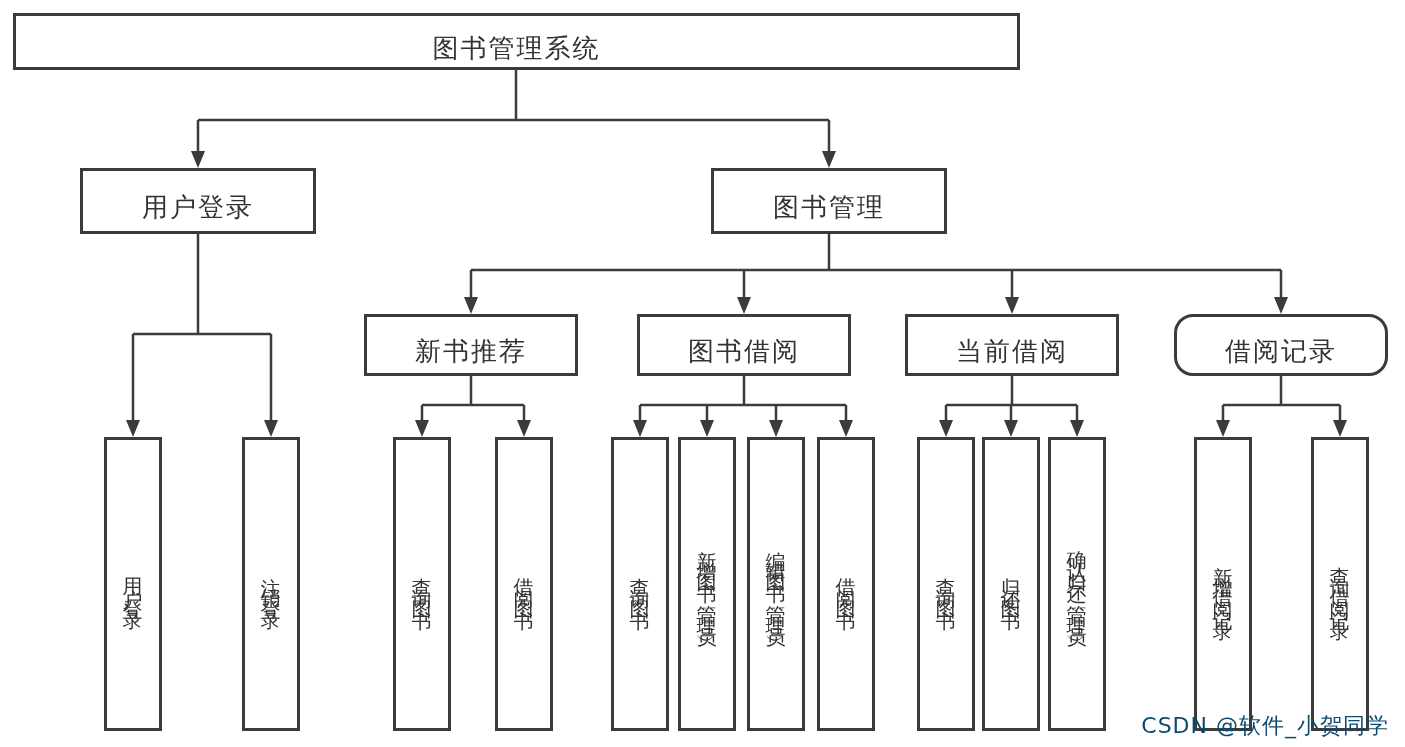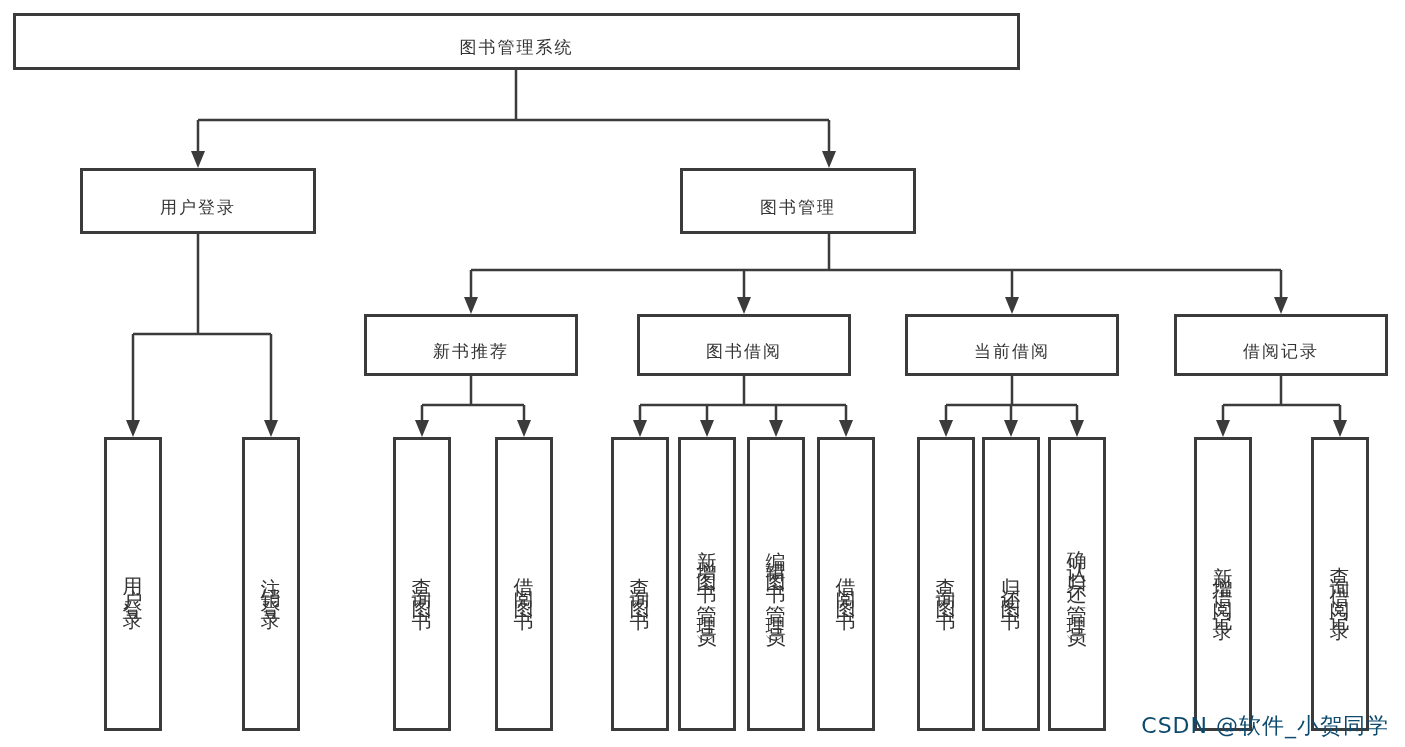--- a/index.html
+++ b/index.html
@@ -27,35 +27,35 @@
     position: absolute;
     box-sizing: border-box;
     border: 3px solid #3b3b3b;
     background: #ffffff;
     display: flex;
     align-items: center;
     justify-content: center;
     color: #333333;
   }
   .hlabel {
-    font-size: 17px;
+    font-size: 26px;
     line-height: 1;
     letter-spacing: 2px;
     white-space: nowrap;
     margin-top: 12px;
   }
   .root-box   { left: 13px;  top: 13px;  width: 1007px; height: 57px; }
   .l2-box     { top: 168px; height: 66px; width: 236px; }
   .l2-user    { left: 80px; }
-  .l2-book    { left: 680px; }
+  .l2-book    { left: 711px; }
   .l3-box     { top: 314px; height: 62px; width: 214px; }
   .l3-a { left: 364px; }
   .l3-b { left: 637px; }
   .l3-c { left: 905px; text-align: center; }
-  .l3-d { left: 1174px; }
+  .l3-d { left: 1174px; border-radius: 19px; }
   .leaf {
     top: 437px;
     height: 294px;
     width: 58px;
   }
   .vlabel {
     writing-mode: vertical-rl;
     text-orientation: mixed;
     font-size: 20px;
     line-height: 1;

